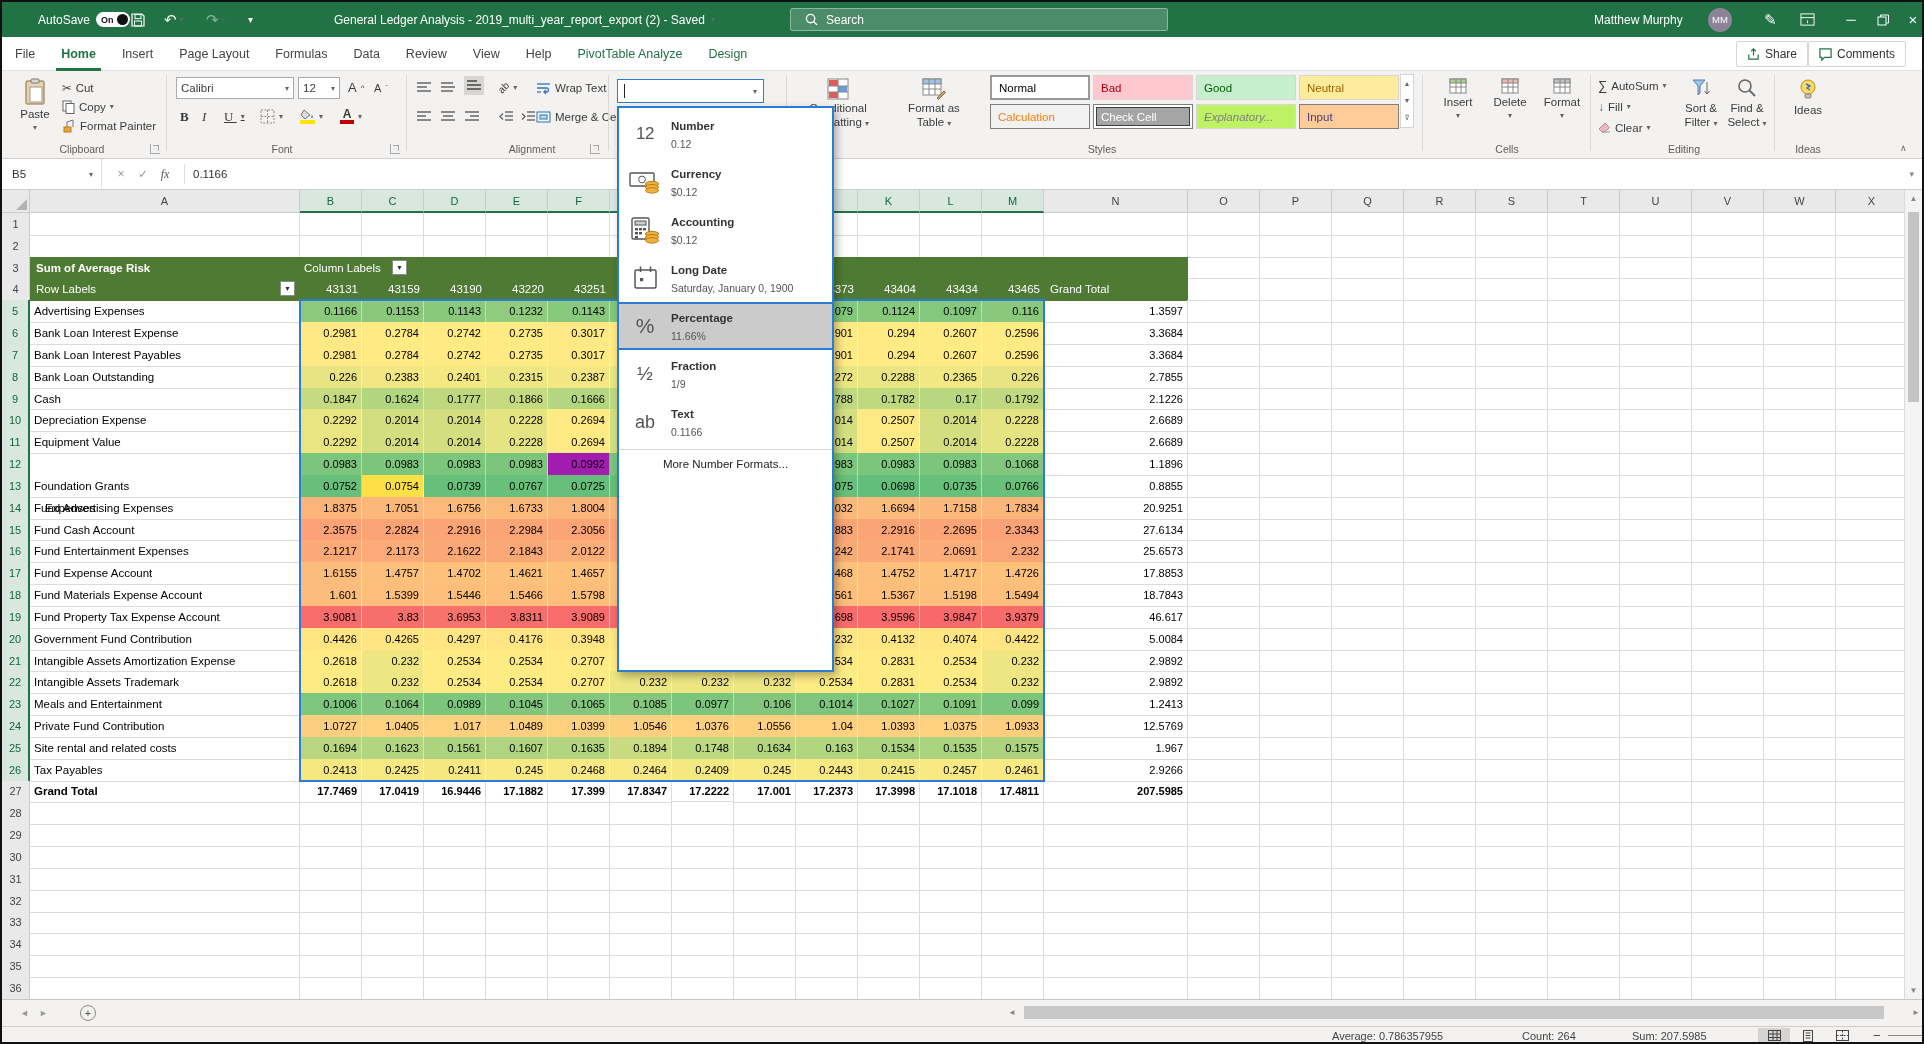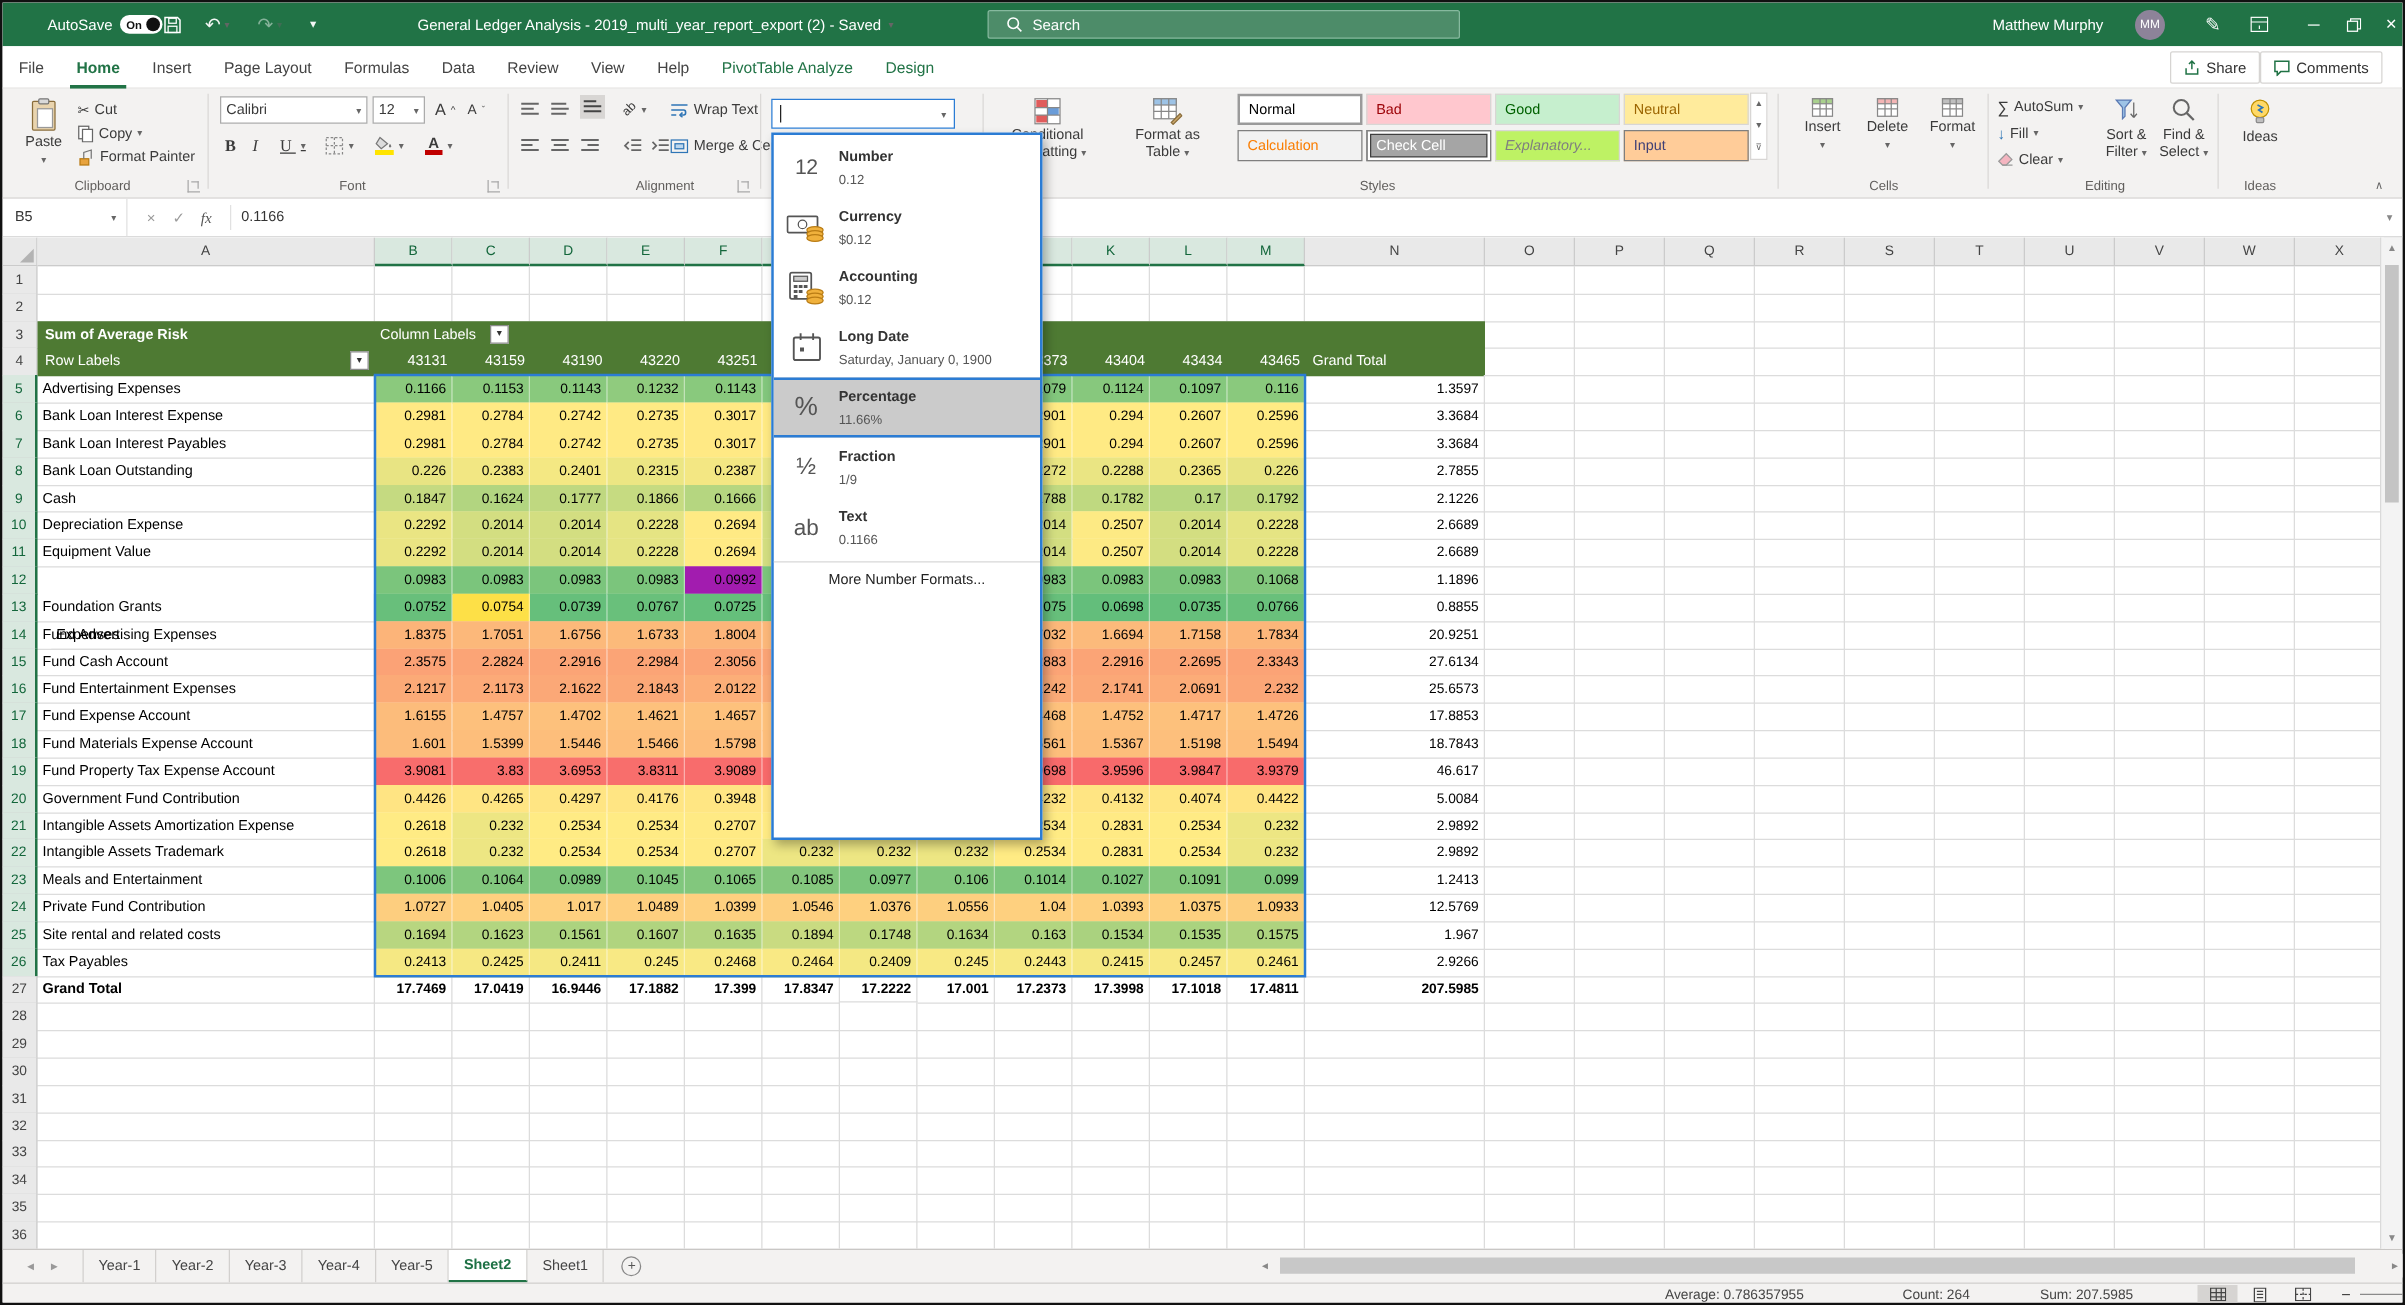--- a/index.html
+++ b/index.html
@@ -1505,29 +1505,20 @@
   <span class="sarrow" style="top:4px">▲</span>
   <div id="vthumb"></div>
   <span class="sarrow" style="bottom:4px">▼</span>
 </div>
 
 <div id="tabbar">
   <div style="display:flex;align-items:center;gap:10px;padding:0 18px;color:#999;font-size:9px">
     <span>◄</span>
     <span>►</span>
   </div>
-  <div id="sheet-tabs" style="display:flex;align-items:stretch;border-left:1px solid #D2D0CE">
-      <div class="stab ">Year-1</div>
-      <div class="stab ">Year-2</div>
-      <div class="stab ">Year-3</div>
-      <div class="stab ">Year-4</div>
-      <div class="stab ">Year-5</div>
-      <div class="stab active">Sheet2</div>
-      <div class="stab ">Sheet1</div>
-    </div>
   <div style="display:flex;align-items:center;padding:0 14px">
     <span style="width:16px;height:16px;border:1px solid #888;border-radius:50%;display:flex;align-items:center;justify-content:center;font-size:11px;color:#555">+</span>
   </div>
 </div>
 <div id="hscroll">
   <span style="position:absolute;left:6px;top:5px;color:#888;font-size:8px">◄</span>
   <div id="hthumb"></div>
   <span style="position:absolute;right:4px;top:5px;color:#888;font-size:8px">►</span>
 </div>
 

